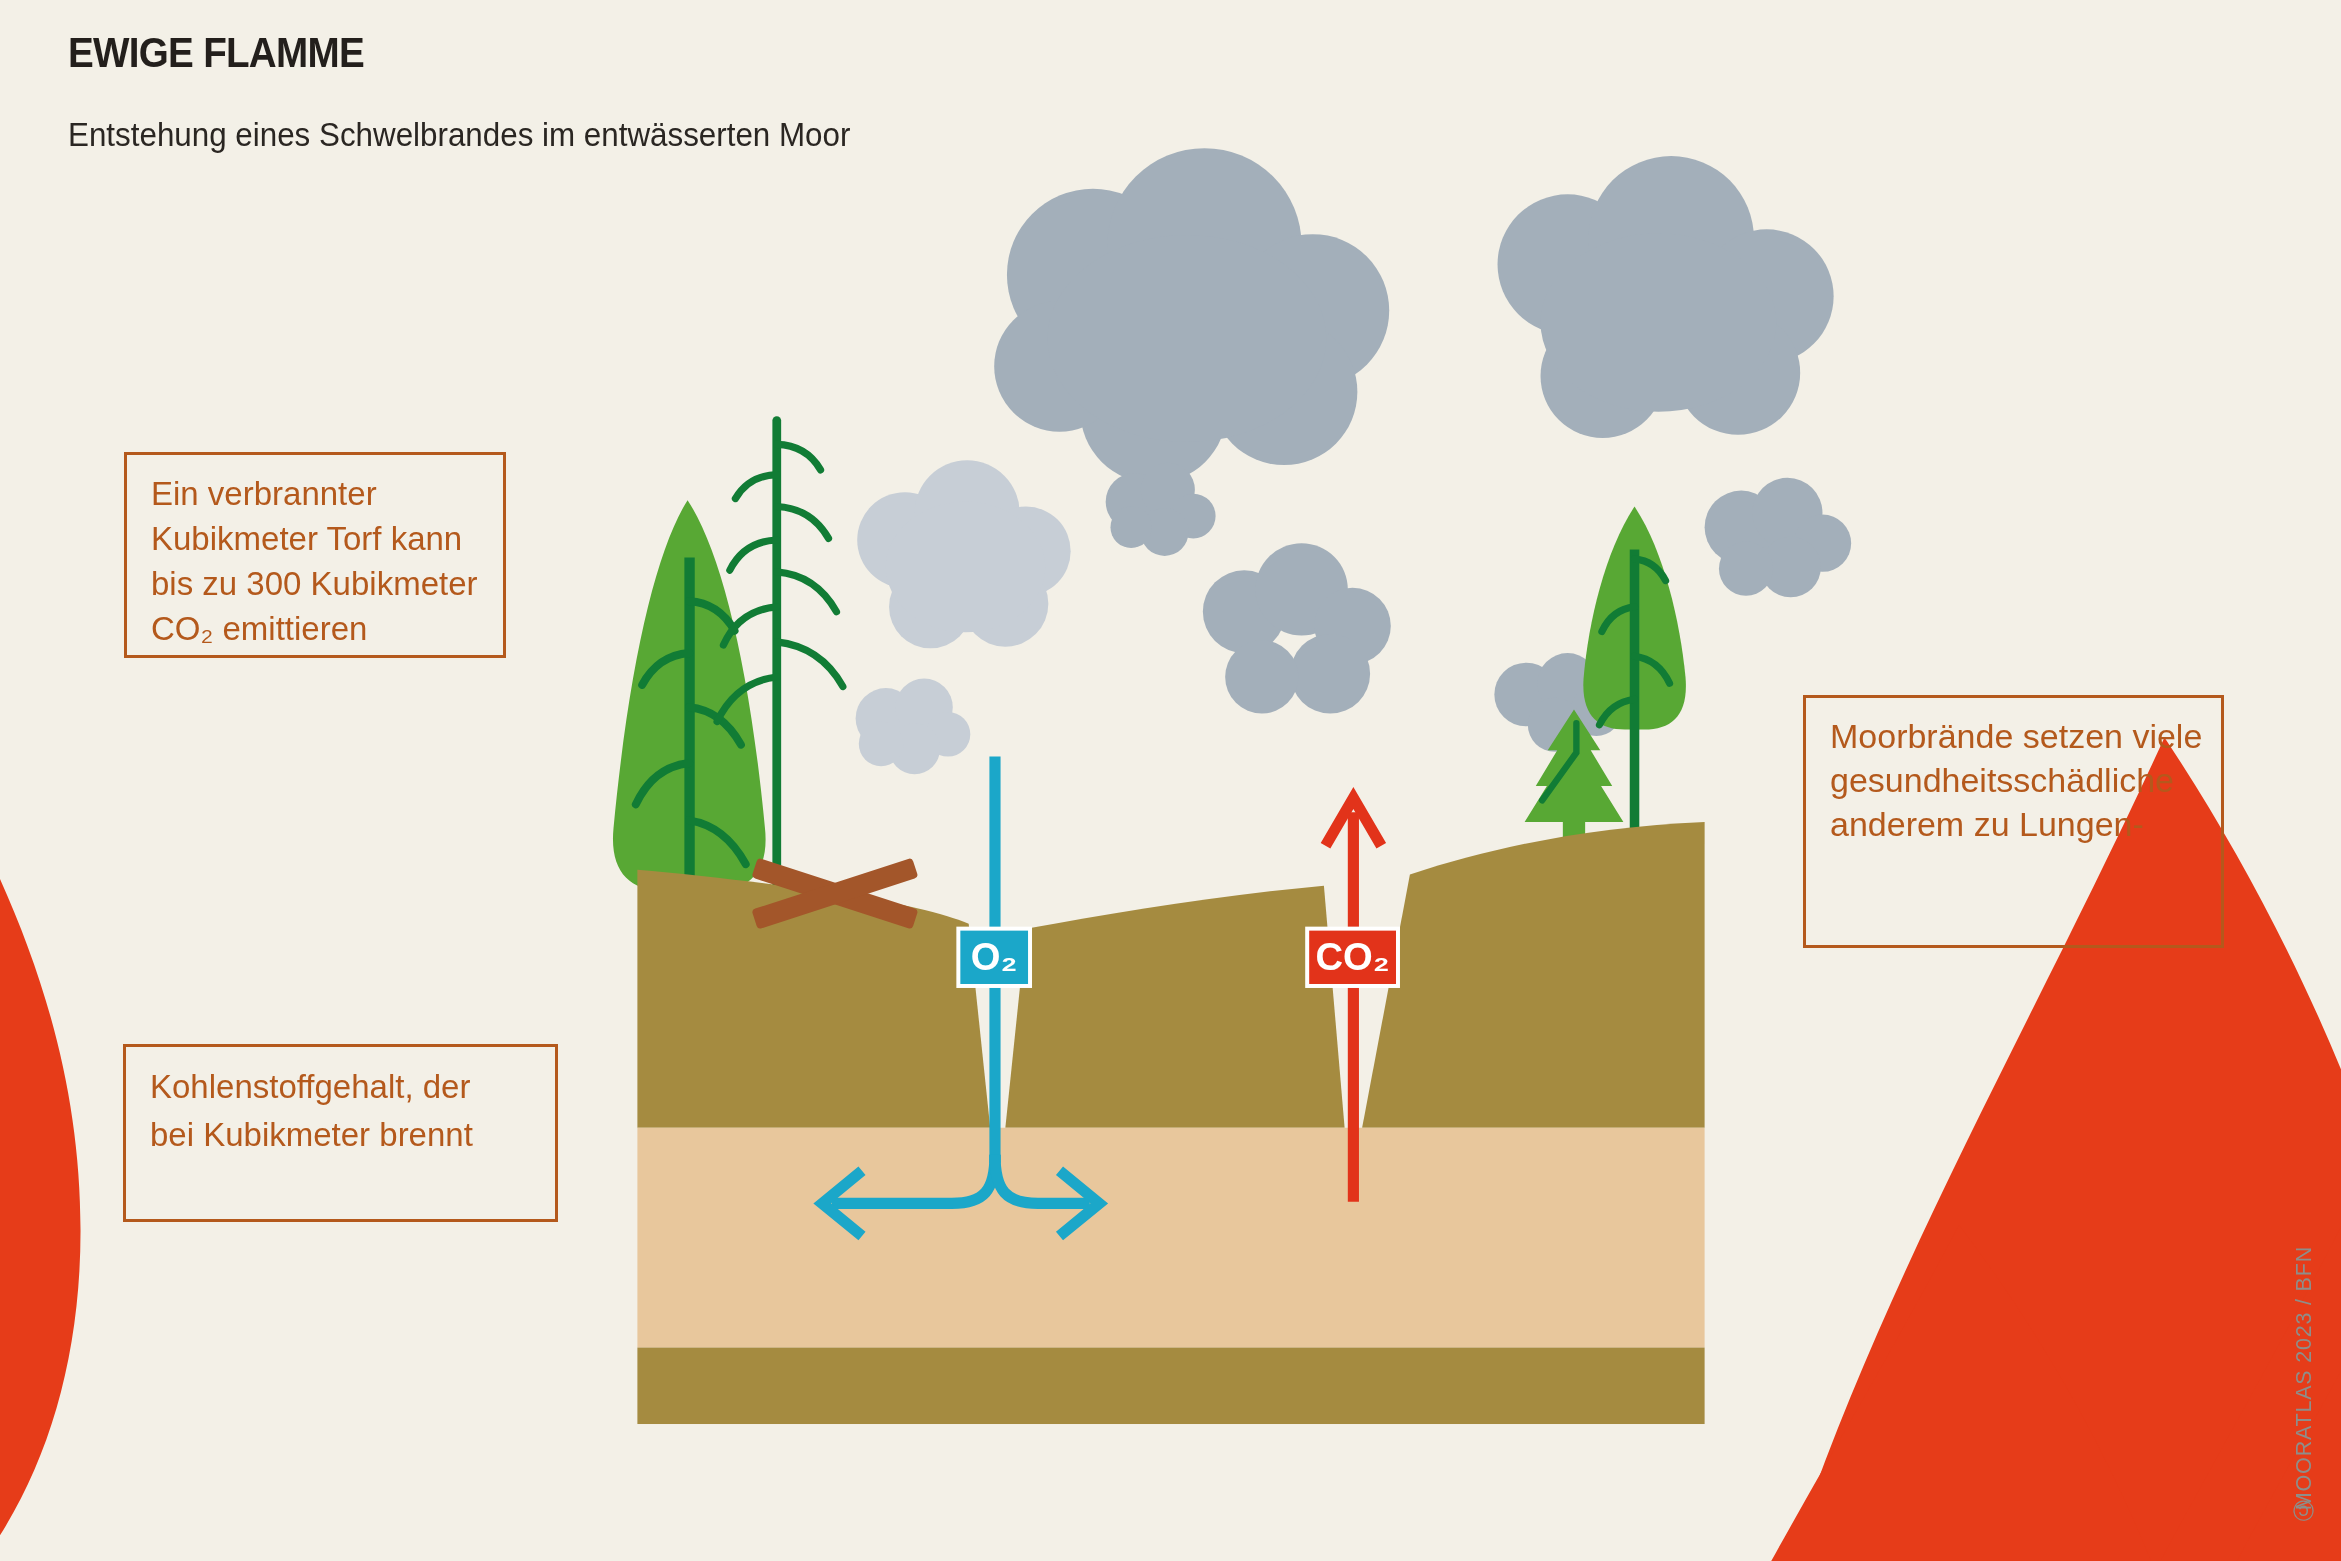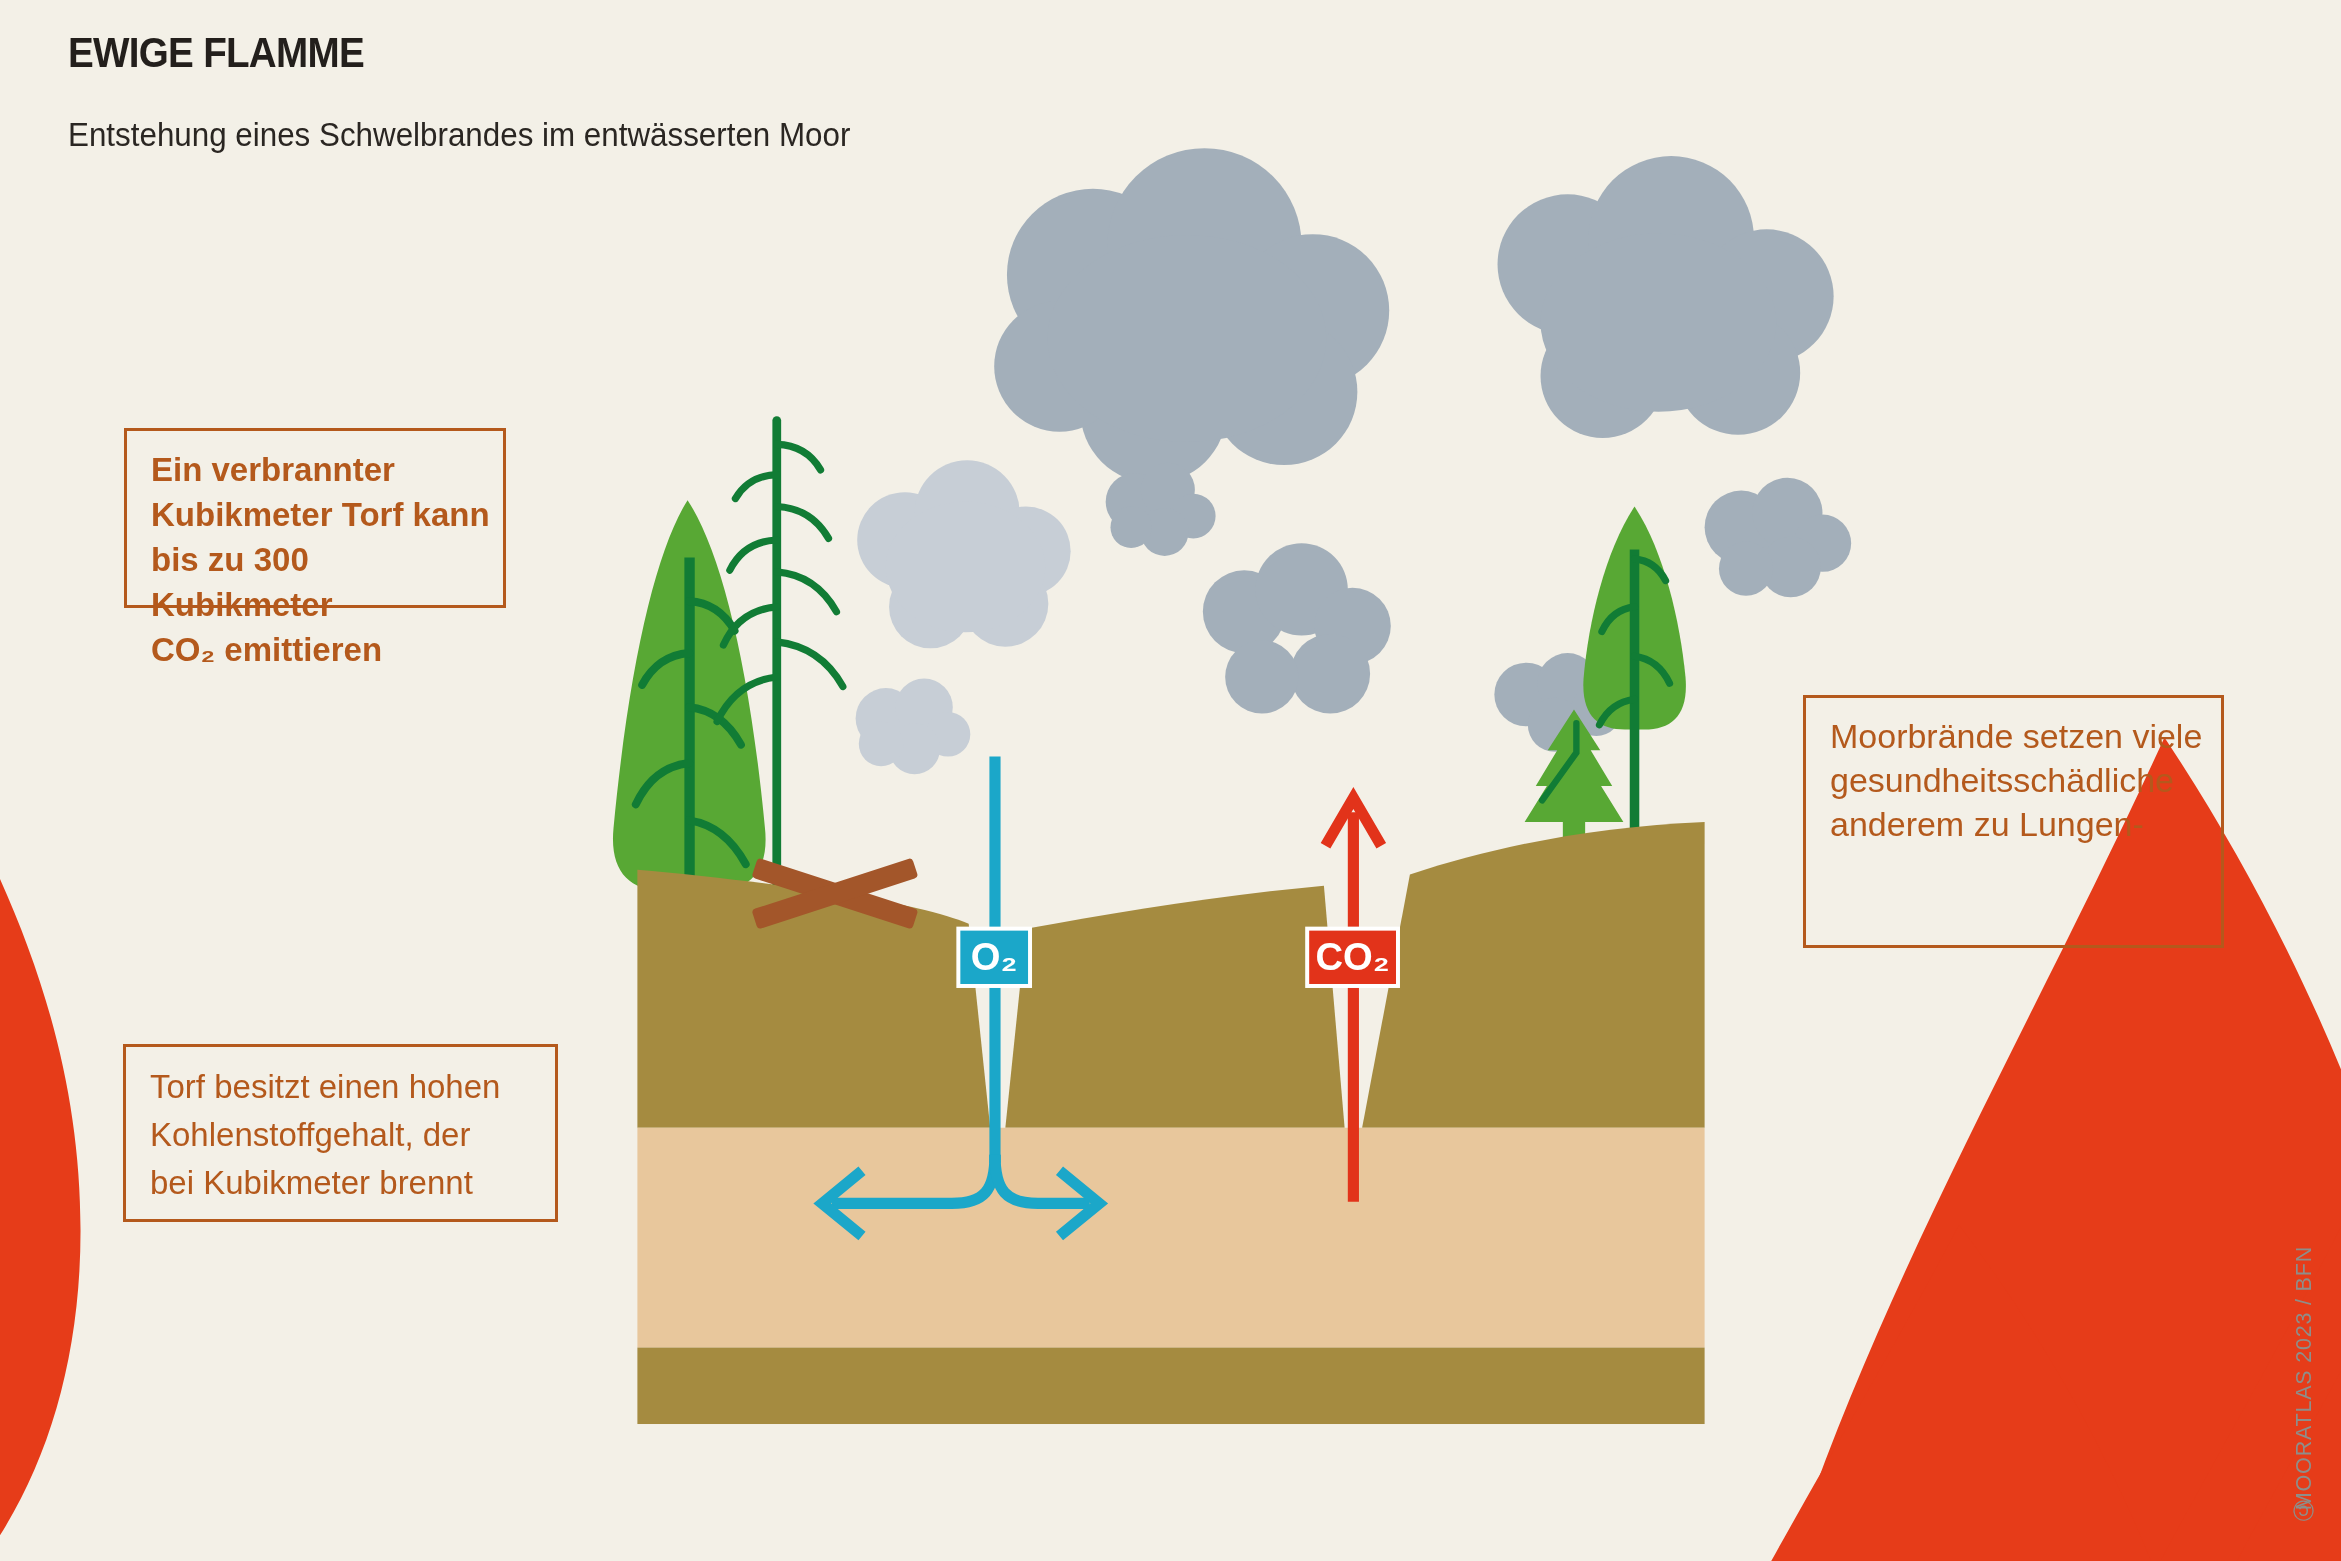--- a/index.html
+++ b/index.html
@@ -24,21 +24,21 @@
     white-space:nowrap;
   }
   .callout{
     border:3.2px solid #b4591c;
     color:#b4591c;
     box-sizing:border-box;
     font-size:33px;line-height:45px;
     padding:16px 8px 0 24px;
     background:transparent;
   }
-  #callout-emission{left:124px;top:428px;width:382px;height:180px;font-weight:bold;}
+  #callout-emission{left:124px;top:452px;width:382px;height:206px;}
   #callout-peat{left:123px;top:1044px;width:435px;height:178px;line-height:48px;}
   #callout-health{left:1803px;top:695px;width:421px;height:253px;font-size:34px;line-height:44px;}
   #scene{left:0;top:0;width:2342px;height:1561px;}
   #credit{
     right:24px;bottom:22px;
     writing-mode:vertical-rl;
     transform:rotate(180deg);
     font-size:21.5px;color:#8e8e8a;letter-spacing:0.8px;
     white-space:nowrap;
   }
@@ -215,21 +215,20 @@
 </svg>
 
 <div id="callout-emission" class="abs callout">
   <div>Ein verbrannter</div>
   <div>Kubikmeter Torf kann</div>
   <div>bis zu 300 Kubikmeter</div>
   <div>CO₂ emittieren</div>
 </div>
 
 <div id="callout-peat" class="abs callout">
-  <div>Torf besitzt einen hohen</div>
   <div>Kohlenstoffgehalt, der</div>
   <div>bei Kubikmeter brennt</div>
 </div>
 
 <div id="callout-health" class="abs callout">
   <div>Moorbrände setzen viele</div>
   <div>gesundheitsschädliche</div>
   <div>anderem zu Lungen-</div>
 </div>
 

